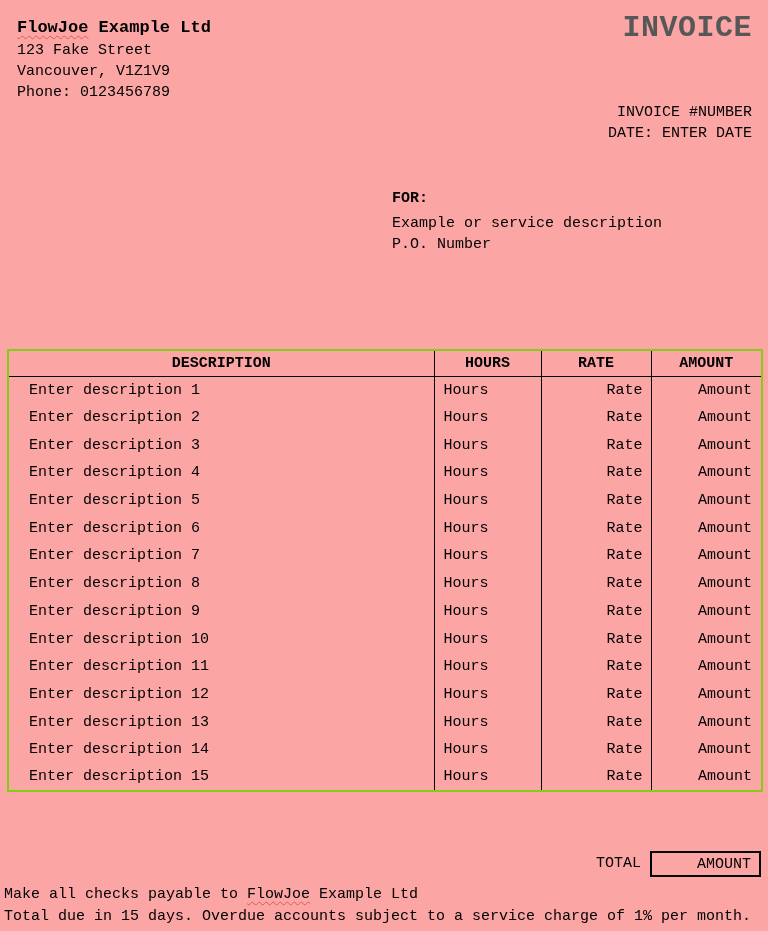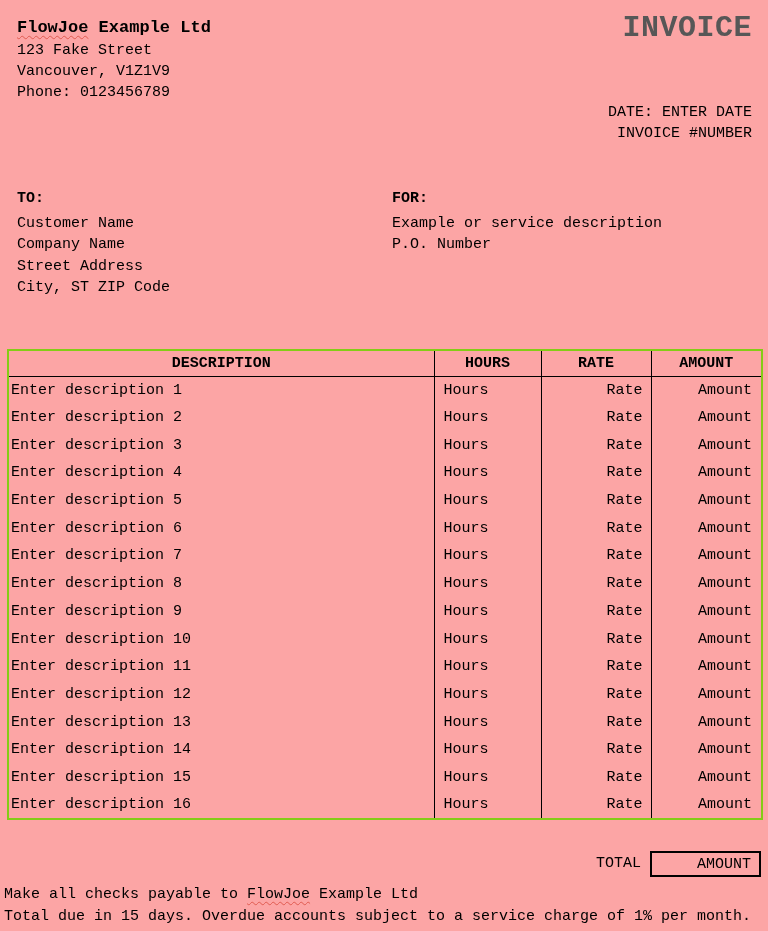--- a/index.html
+++ b/index.html
@@ -78,21 +78,21 @@
     height: 26px;
     border-bottom: 1.5px solid #000;
     vertical-align: middle;
   }
   table.items td {
     height: 27.7px;
     vertical-align: middle;
   }
   table.items th + th,
   table.items td + td { border-left: 1.5px solid #000; }
-  td.cell-desc  { text-align: left;  padding-left: 2px; }
+  td.cell-desc  { text-align: left;  padding-left: 20px; }
   td.cell-hours { text-align: left;  padding-left: 9px; }
   td.cell-rate  { text-align: right; padding-right: 8px; }
   td.cell-amt   { text-align: right; padding-right: 9px; }
 
   
   .total-row {
     position: absolute;
     left: 7px;
     top: 851px;
     width: 754px;
@@ -134,33 +134,24 @@
   <div class="company-block">
     <div class="company-name"><span class="squiggle">FlowJoe</span><span> Example Ltd</span></div>
     <div>123 Fake Street</div>
     <div>Vancouver, V1Z1V9</div>
     <div>Phone: 0123456789</div>
   </div>
 
   <div class="invoice-title">INVOICE</div>
 
   <div class="invoice-meta">
+    <div>INVOICE #NUMBER</div>
     <div>DATE: ENTER DATE</div>
-    <div>INVOICE #NUMBER</div>
-  </div>
-
-  <div class="to-block">
-    <div class="addr-label">TO:</div>
-    <div class="addr-lines">
-      <div>Customer Name</div>
-      <div>Company Name</div>
-      <div>Street Address</div>
-      <div>City, ST ZIP Code</div>
-    </div>
-  </div>
+  </div>
+
 
   <div class="for-block">
     <div class="addr-label">FOR:</div>
     <div class="addr-lines">
       <div>Example or service description</div>
       <div>P.O. Number</div>
     </div>
   </div>
 
   <div class="items-table-wrap">
@@ -263,26 +254,20 @@
     <td class="cell-hours">Hours</td>
     <td class="cell-rate">Rate</td>
     <td class="cell-amt">Amount</td>
   </tr>
           <tr>
     <td class="cell-desc">Enter description 15</td>
     <td class="cell-hours">Hours</td>
     <td class="cell-rate">Rate</td>
     <td class="cell-amt">Amount</td>
   </tr>
-          <tr>
-    <td class="cell-desc">Enter description 16</td>
-    <td class="cell-hours">Hours</td>
-    <td class="cell-rate">Rate</td>
-    <td class="cell-amt">Amount</td>
-  </tr>
         </tbody>
     </table>
   </div>
 
   <div class="total-row">
     <div class="total-label">TOTAL</div>
     <div class="total-amount-box">AMOUNT</div>
   </div>
 
   <div class="footer-notes">

